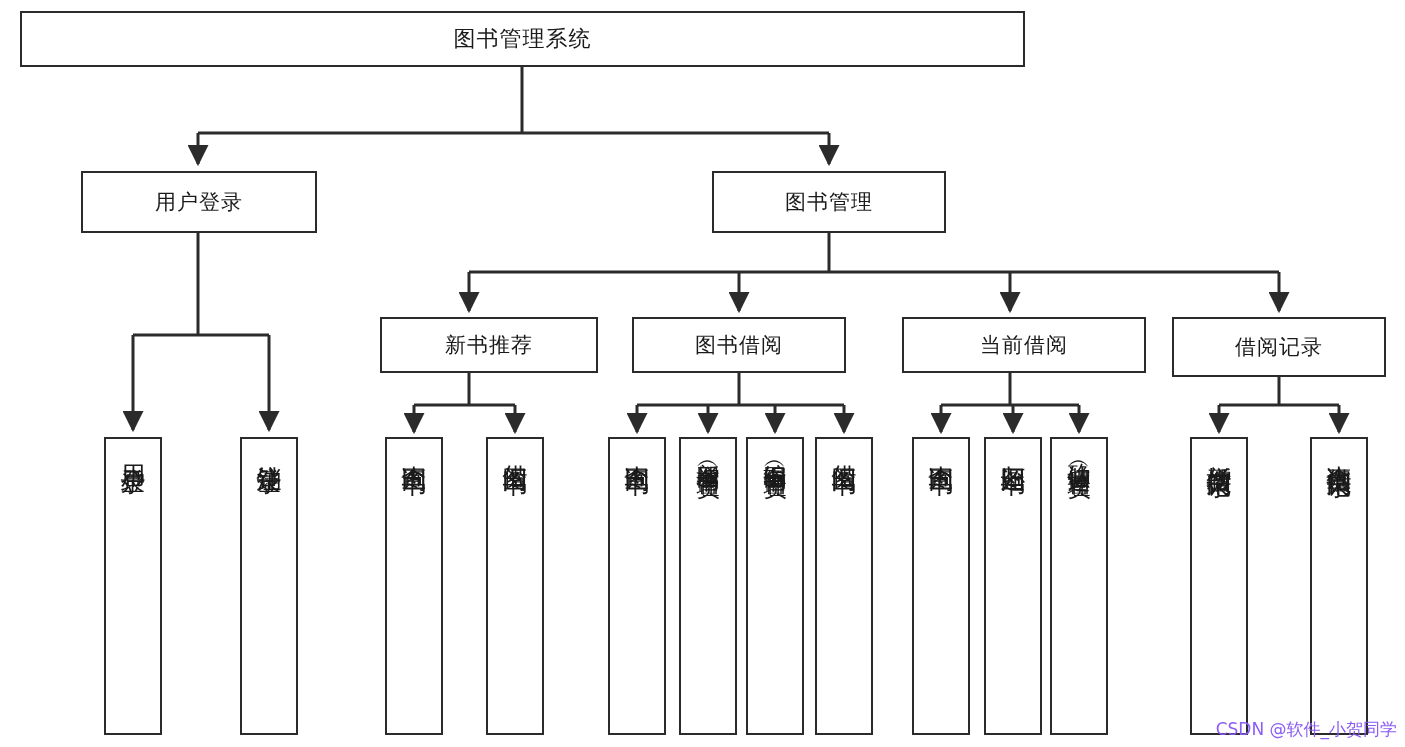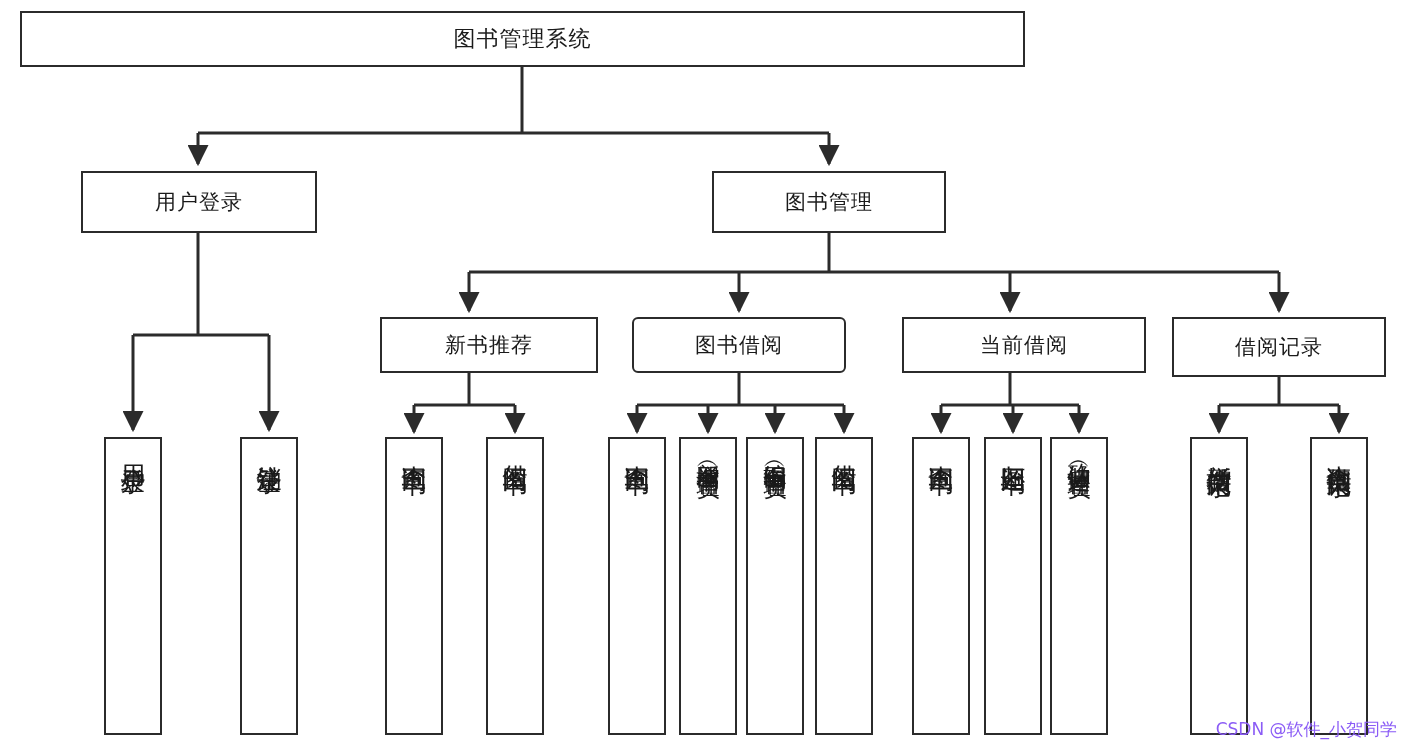--- a/index.html
+++ b/index.html
@@ -135,21 +135,21 @@
   </svg>
 
   <div class="node node-h node-root" style="left:20px; top:11px; width:1005px; height:56px;">图书管理系统</div>
 
   <div class="node node-h" style="left:81px; top:171px; width:236px; height:62px;">用户登录</div>
 
   <div class="node node-h" style="left:712px; top:171px; width:234px; height:62px;">图书管理</div>
 
   <div class="node node-h" style="left:360px; top:317px; width:218px; height:56px;margin-left:20px;">新书推荐</div>
 
-  <div class="node node-h" style="left:632px; top:317px; width:214px; height:56px;border-radius:6px;">图书借阅</div>
+  <div class="node node-h" style="left:632px; top:317px; width:214px; height:56px;">图书借阅</div>
 
   <div class="node node-h" style="left:902px; top:317px; width:244px; height:56px;">当前借阅</div>
 
   <div class="node node-h" style="left:1172px; top:317px; width:214px; height:60px;">借阅记录</div>
 
   <div class="node node-v" style="left:104px; top:437px; width:58px; height:298px;">
     <span class="vtext">用户登录</span>
   </div>
 
   <div class="node node-v" style="left:240px; top:437px; width:58px; height:298px;">

